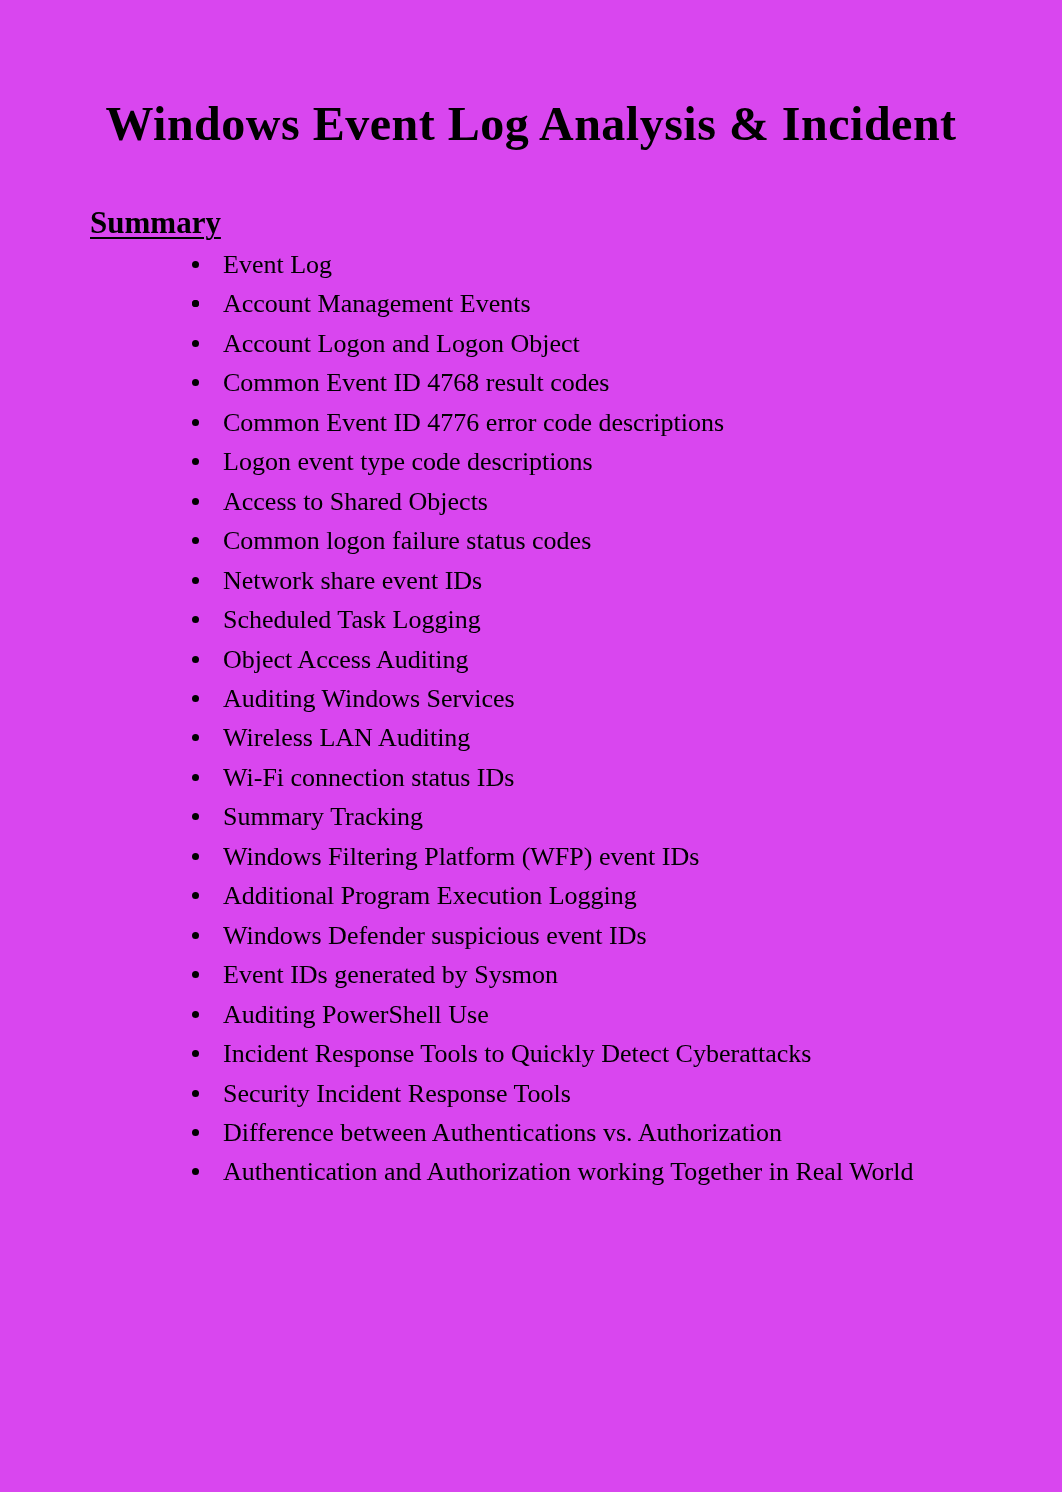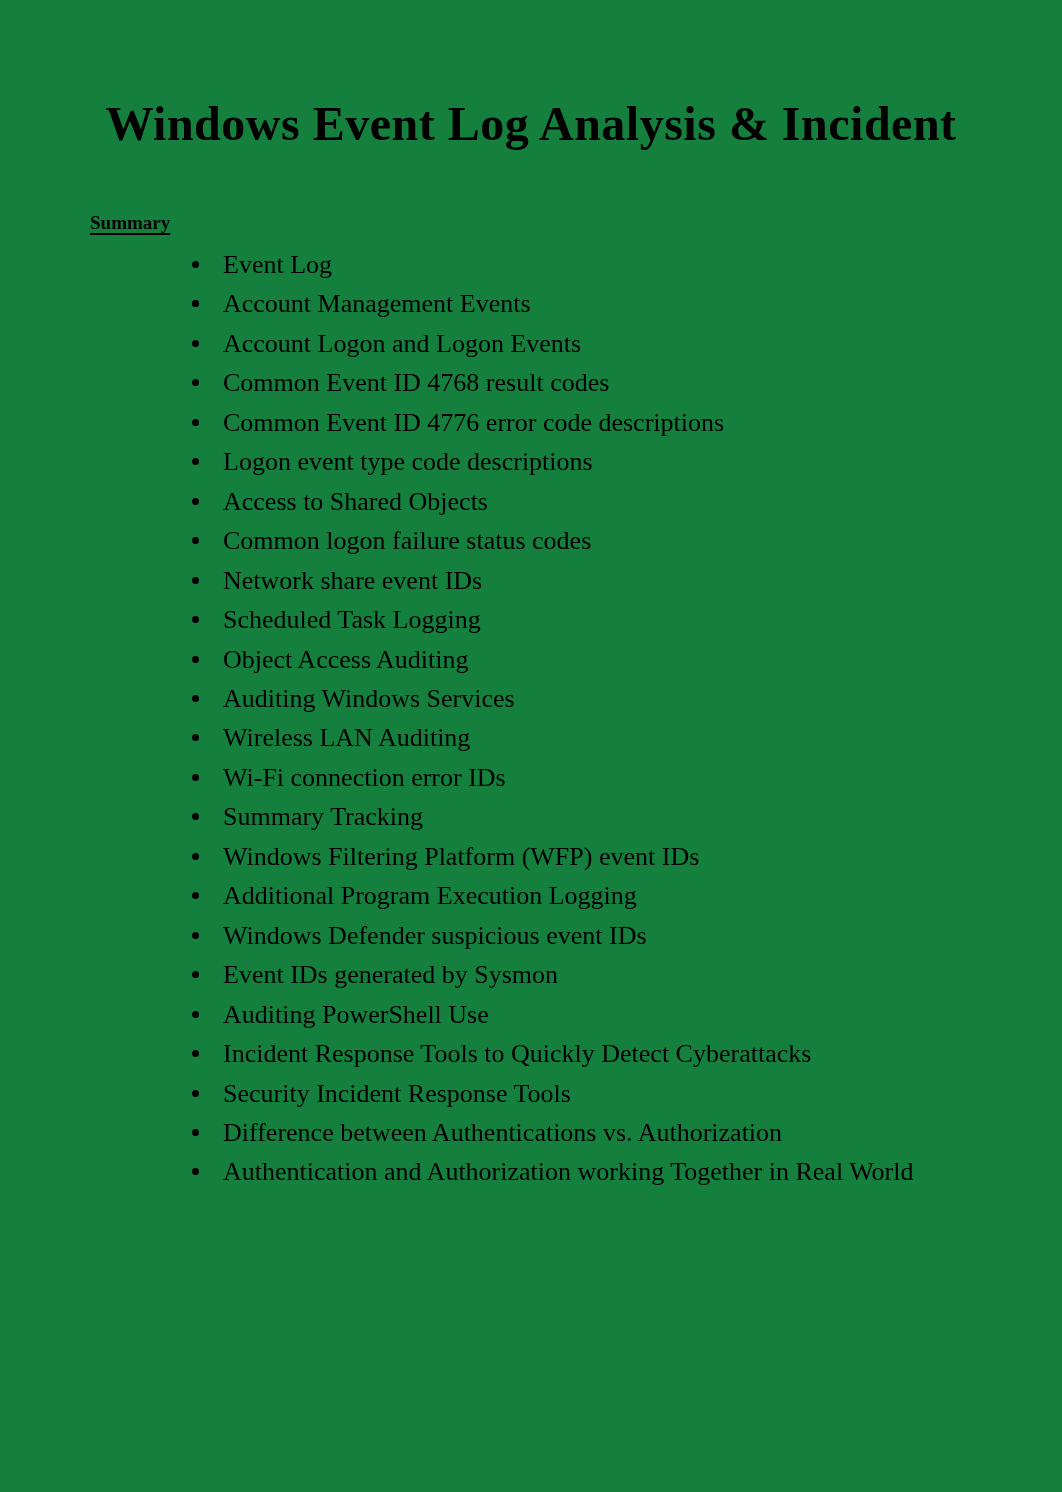--- a/index.html
+++ b/index.html
@@ -4,40 +4,40 @@
 <style>
   html, body {
     margin: 0;
     padding: 0;
     background: #ffffff;
   }
   .page {
     position: relative;
     width: 1062px;
     height: 1492px;
-    background: #15803d;
+    background: #d946ef;
     color: #000000;
     font-family: "Liberation Serif", "DejaVu Serif", serif;
     overflow: hidden;
   }
   .doc-title {
     margin: 0;
     padding-top: 81px;
     font-size: 48px;
     font-weight: 700;
     line-height: 85px;
     text-align: center;
     letter-spacing: 0.5px;
   }
   .doc-title .title-line {
     display: block;
   }
   .section-heading {
     margin: 41px 0 0 90px;
-    font-size: 19px;
+    font-size: 31px;
     font-weight: 700;
     line-height: 31px;
     text-decoration: underline;
     text-decoration-thickness: 2px;
     text-underline-offset: 4px;
   }
   .summary-list {
     margin: 7px 0 0 0;
     padding: 0 40px 0 223px;
     list-style: none;
@@ -79,21 +79,21 @@
       <span class="bullet-dot"></span>
     </li>
 
     <li>
       <span class="bullet-dot"></span>
       <span>Account Management Events</span>
     </li>
 
     <li>
       <span class="bullet-dot"></span>
-      <span>Account Logon and Logon Events</span>
+      <span>Account Logon and Logon Object</span>
     </li>
 
     <li>
       <span class="bullet-dot"></span>
       <span>Common Event ID 4768 result codes</span>
     </li>
 
     <li>
       <span class="bullet-dot"></span>
       <span>Common Event ID 4776 error code descriptions</span>
@@ -135,21 +135,21 @@
       <span>Auditing Windows Services</span>
     </li>
 
     <li>
       <span class="bullet-dot"></span>
       <span>Wireless LAN Auditing</span>
     </li>
 
     <li>
       <span class="bullet-dot"></span>
-      <span>Wi-Fi connection error IDs</span>
+      <span>Wi-Fi connection status IDs</span>
     </li>
 
     <li>
       <span class="bullet-dot"></span>
       <span>Summary Tracking</span>
     </li>
 
     <li>
       <span class="bullet-dot"></span>
       <span>Windows Filtering Platform (WFP) event IDs</span>

